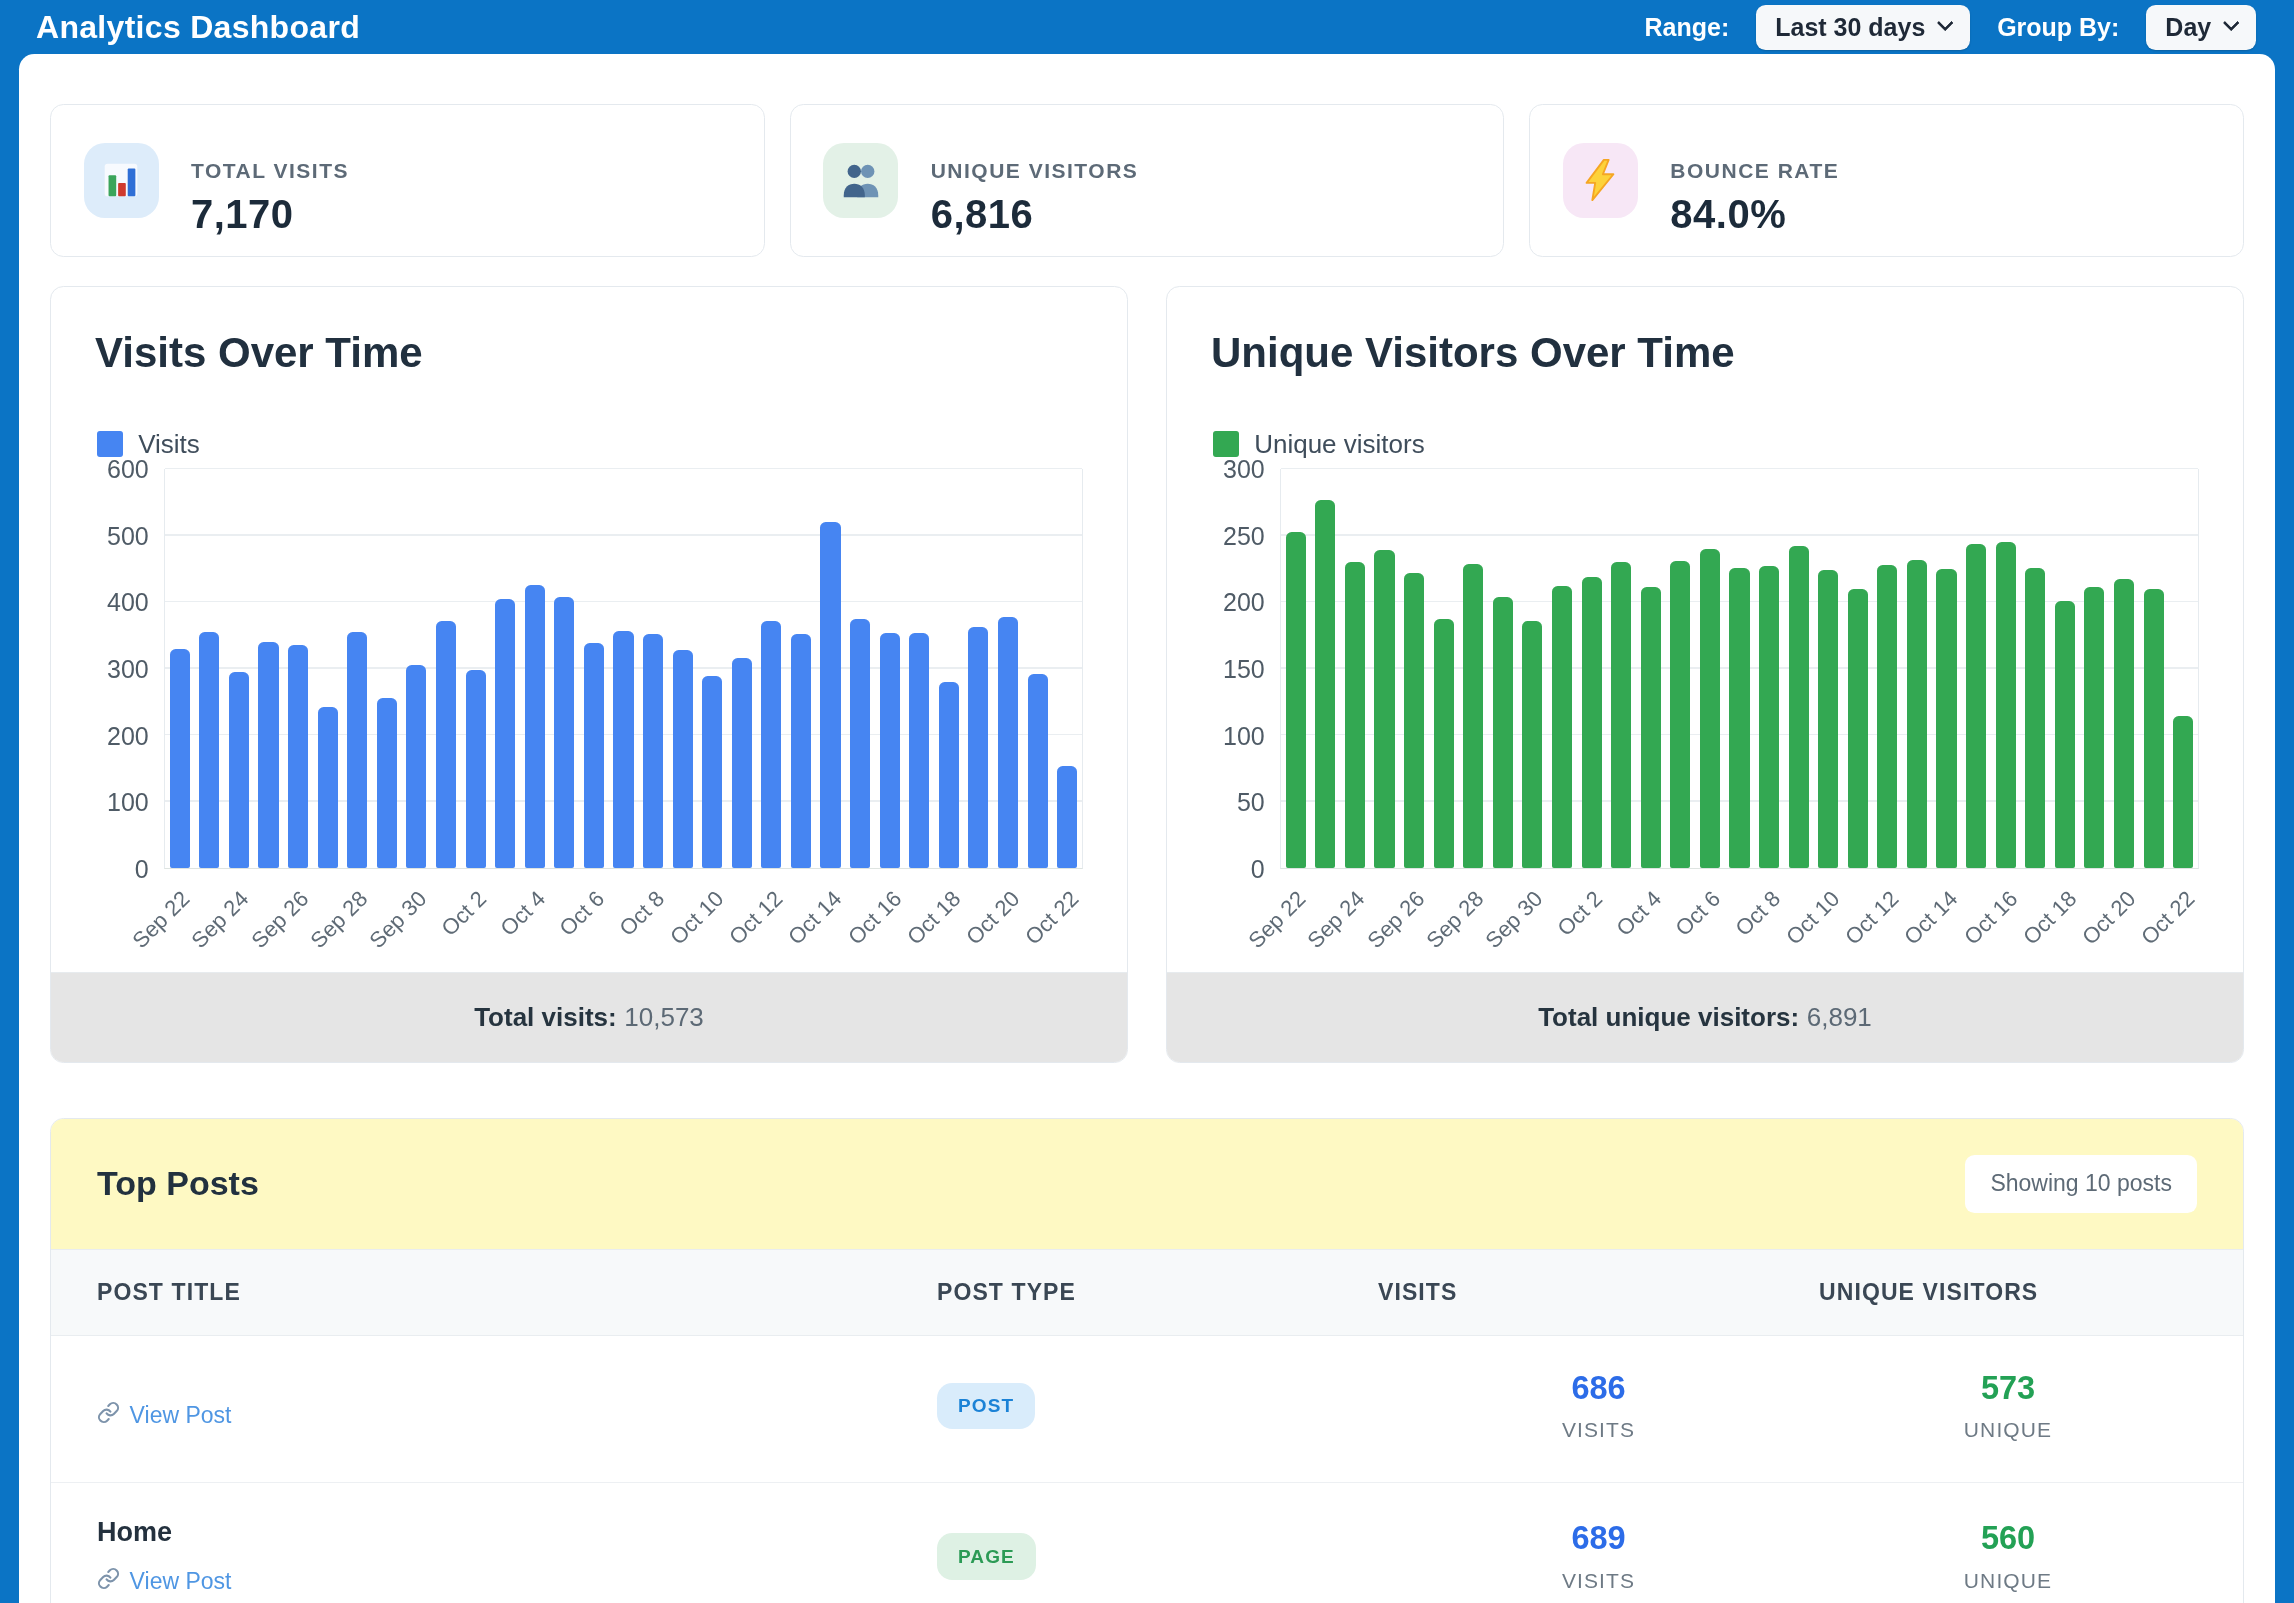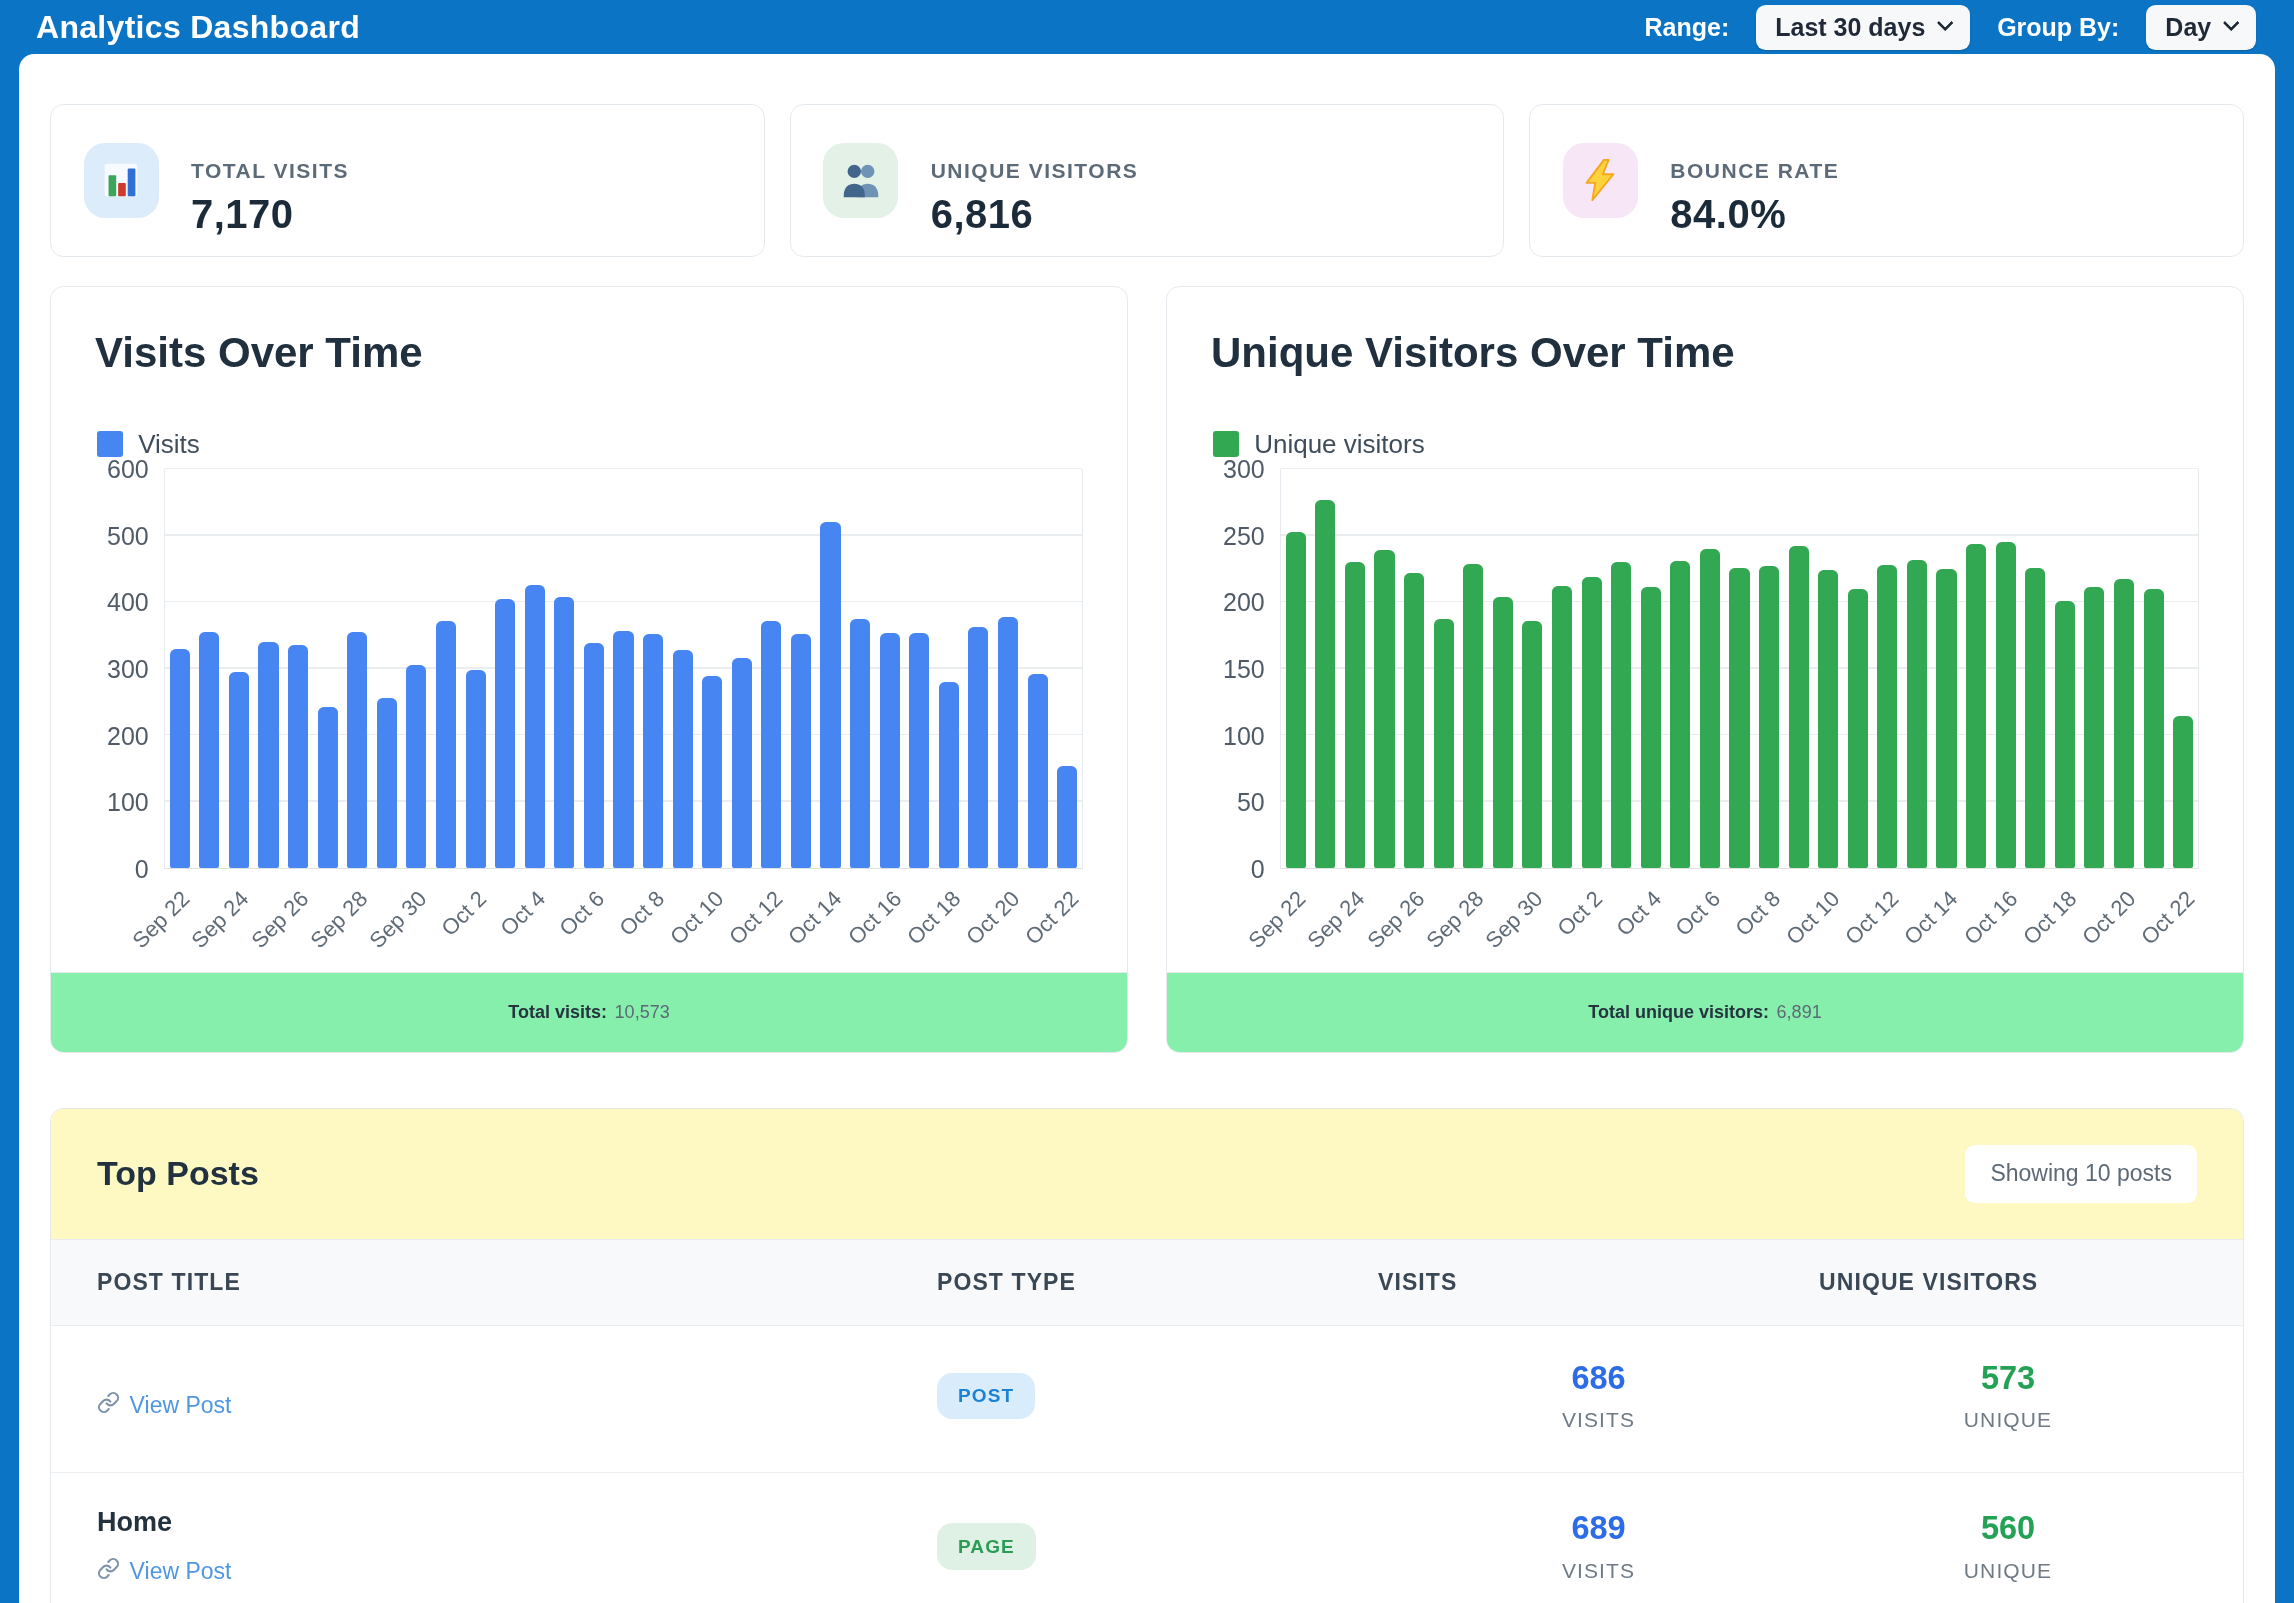--- a/index.html
+++ b/index.html
@@ -37,21 +37,21 @@
   .ylabels { position: relative; grid-column: 1; }
   .ylabel { position: absolute; right: 15.3px; font-size: 25px; color: #4f5b66; transform: translateY(50%); }
   .plot { position: relative; grid-column: 2; height: 400px; border-left: 1.4px solid #e6ebef; border-right: 1.4px solid #e6ebef; border-bottom: 1.4px solid #dee4e1; }
   .gridline { position: absolute; left: 0; right: 0; height: 1.4px; background: #eaeef1; }
   .bars { position: absolute; inset: 0; display: flex; align-items: flex-end; }
   .bar-slot { flex: 1; height: 100%; display: flex; align-items: flex-end; justify-content: center; }
   .bar { width: 68%; max-width: 21px; border-radius: 5.7px 5.7px 1.9px 1.9px; }
   .xlabels { grid-column: 2; position: relative; height: 103px; }
   .xl { position: absolute; width: 0; top: 17px; }
   .xl > span { position: absolute; right: 1.9px; top: 0; transform: rotate(-45deg); transform-origin: 100% 0; white-space: nowrap; font-size: 22px; color: #5f6b76; }
-  .chart-footer { margin-top: auto; background: #86efac; border-top: 1.4px solid #e7ebee; padding: 29px 9.6px; text-align: center; font-size: 18px; color: #5c6975; }
+  .chart-footer { margin-top: auto; background: #e5e5e5; border-top: 1.4px solid #e7ebee; padding: 29px 9.6px; text-align: center; font-size: 26px; color: #5c6975; }
   .chart-footer b { font-weight: 700; color: #26343f; margin-right: 7.6px; }
 
   
   .tp-card { border: 1.4px solid #e4e9ee; border-radius: 13.4px; overflow: hidden; background: #fff; }
   .tp-header { background: #fef9c3; padding: 36px 46px; display: flex; align-items: center; justify-content: space-between; }
   .tp-title { font-size: 34px; font-weight: 700; color: #22313f; }
   .tp-badge { background: #fff; border-radius: 9.6px; padding: 15.3px 25px; font-size: 23px; color: #5d6a76; }
   .tp-cols { background: #f7f9fa; border-top: 1.4px solid #e9edf0; border-bottom: 1.4px solid #e9edf0; padding: 29px 46px; display: grid; grid-template-columns: 40% 21% 21% 18%; font-size: 23px; font-weight: 700; color: #3a4754; letter-spacing: 1.1px; }
   .trow { display: grid; grid-template-columns: 40% 21% 21% 18%; padding: 34px 46px 40px; border-bottom: 1.4px solid #edf0f3; align-items: center; background: #fff; }
   .post-title { font-size: 27px; font-weight: 600; color: #24313e; }

